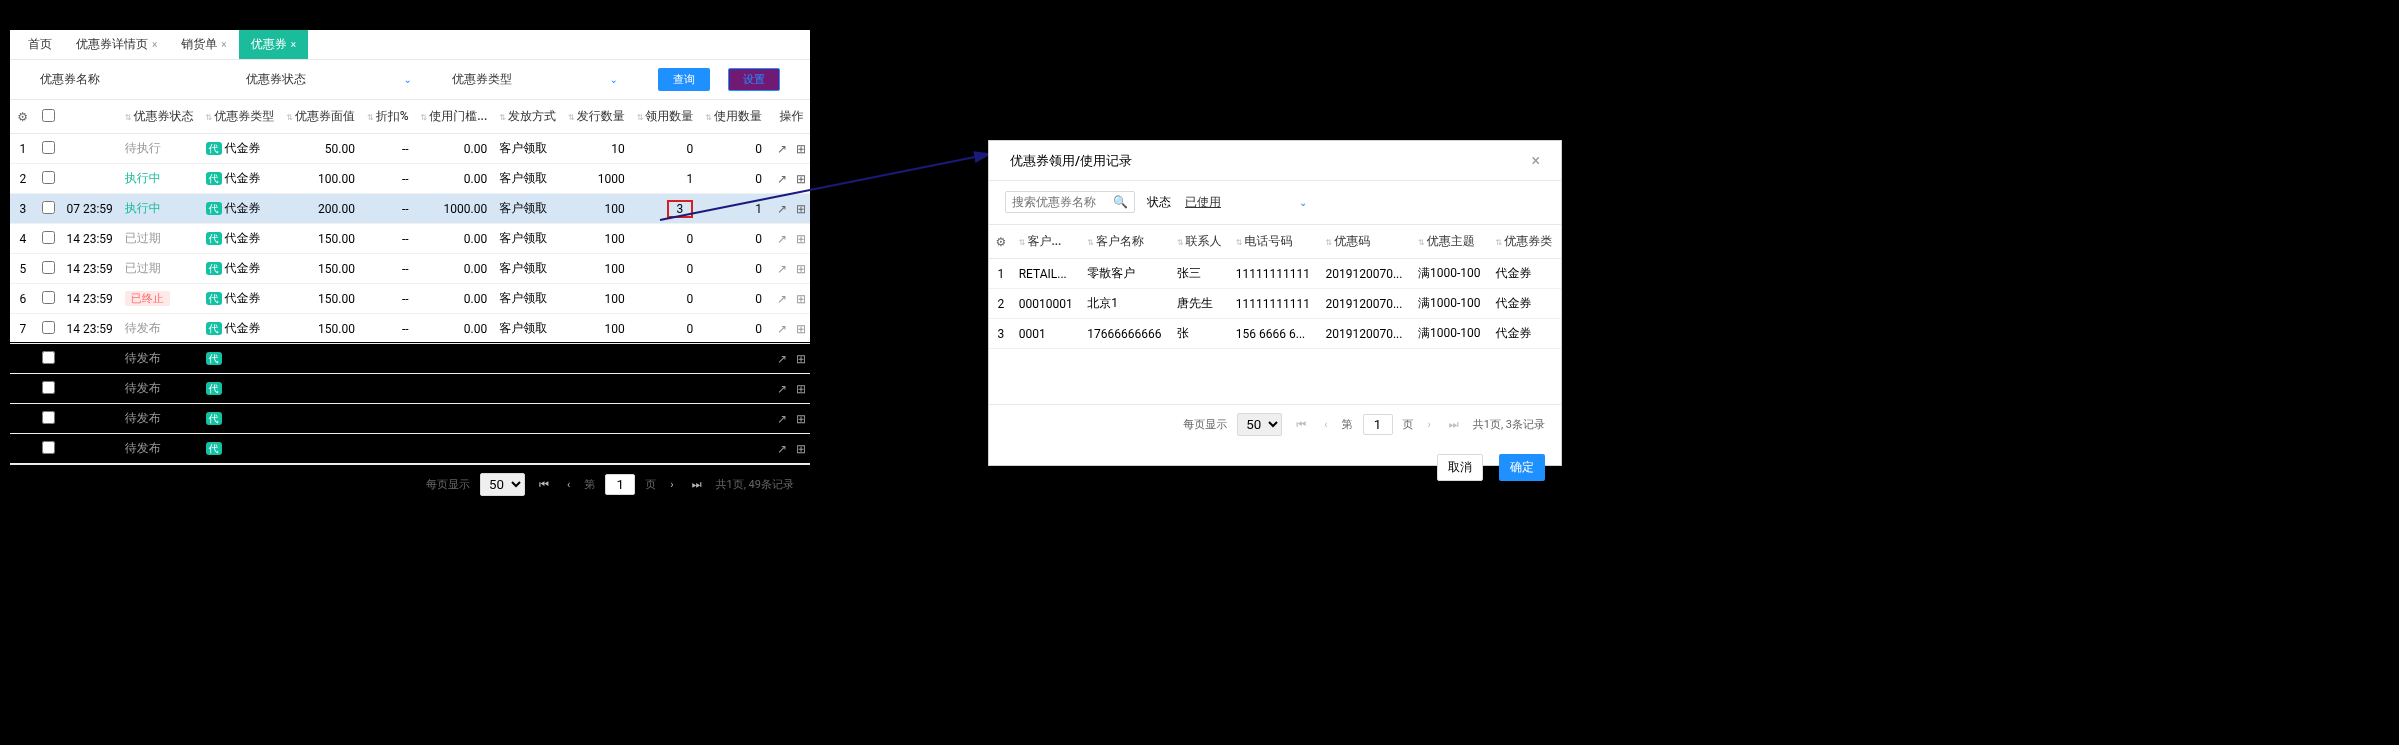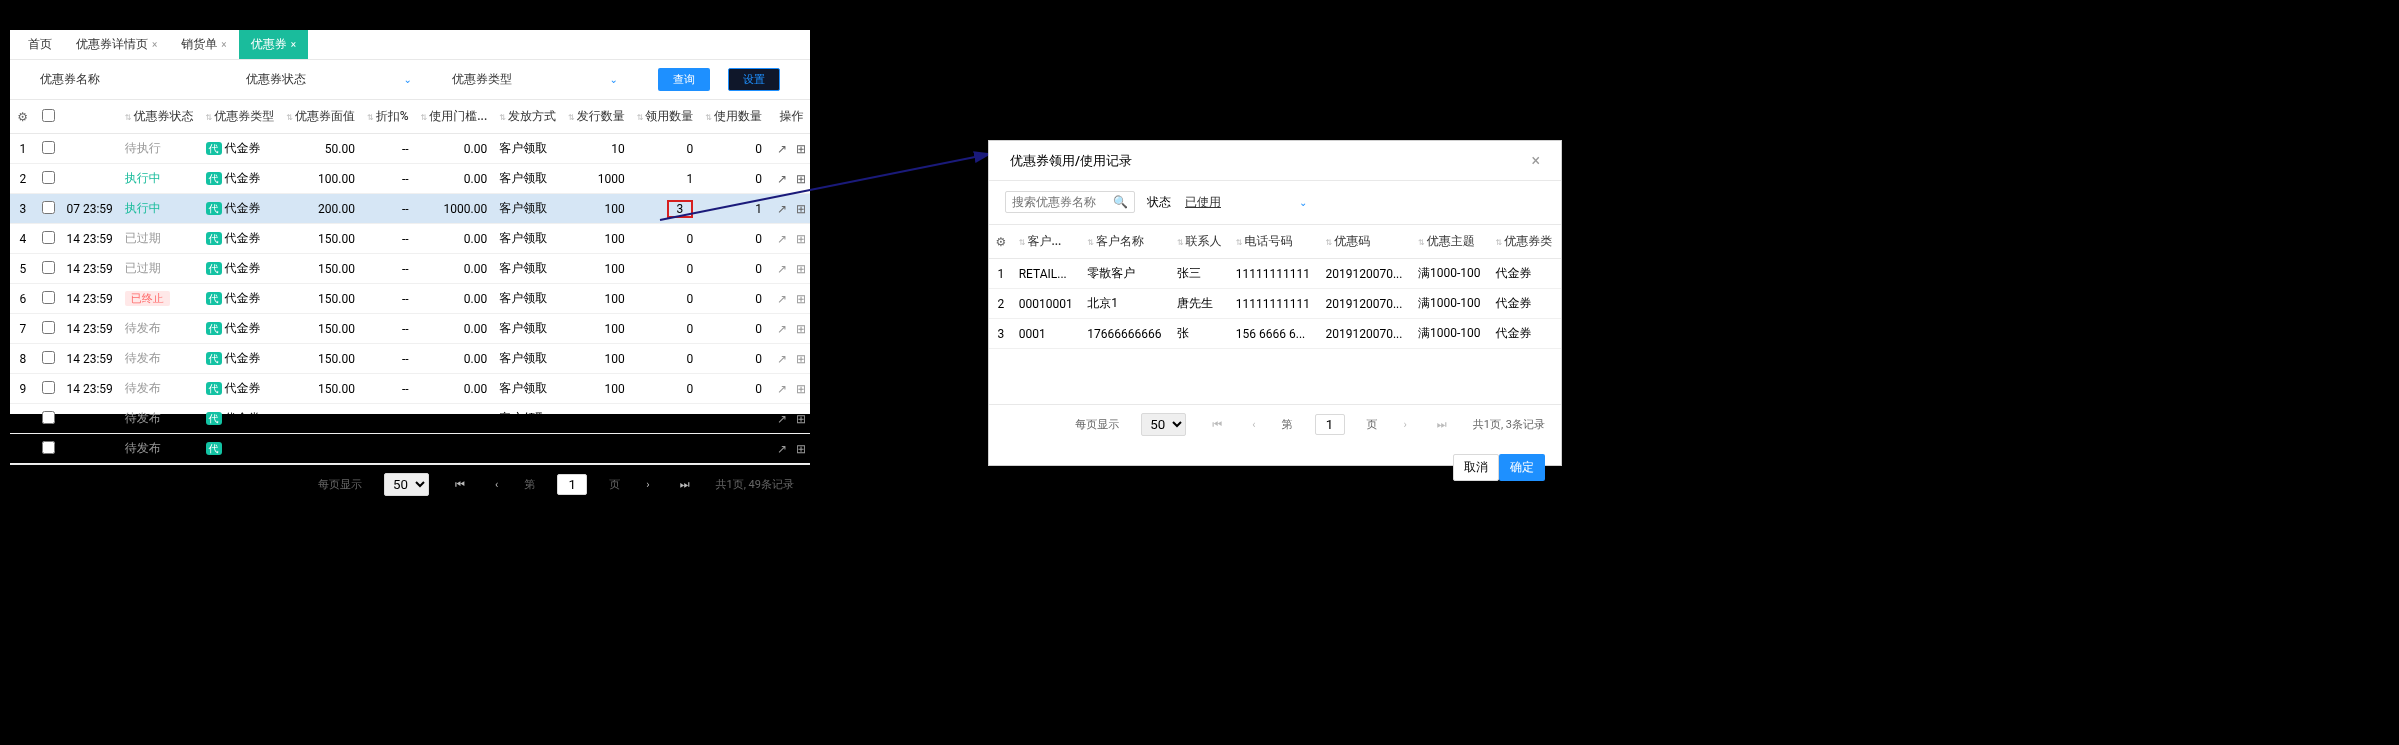--- a/index.html
+++ b/index.html
@@ -1,35 +1,35 @@
 <!DOCTYPE html>
 <html><head>
   <meta charset="utf-8">
   <style>
     * { margin: 0; padding: 0; box-sizing: border-box; font-family: -apple-system, BlinkMacSystemFont, "Segoe UI", Roboto, sans-serif; }
     body { background: #000; width: 2399px; height: 745px; position: relative; overflow: hidden; }
     
-    .panel-left { position: absolute; left: 10px; top: 30px; width: 800px; height: 384px; background: #fff; }
+    .panel-left { position: absolute; left: 10px; top: 30px; width: 800px; height: 312px; background: #fff; }
     .panel-right { position: absolute; left: 988px; top: 140px; width: 574px; height: 326px; background: #fff; border: 1px solid #d0d0d0; }
     
     
     .tabs { display: flex; height: 30px; border-bottom: 1px solid #e8e8e8; align-items: center; font-size: 12px; padding: 0 6px; }
     .tab { padding: 6px 12px; cursor: pointer; color: #333; display: flex; align-items: center; gap: 4px; }
     .tab.active { background: #1abc9c; color: #fff; }
     .tab-close { color: #999; font-size: 10px; cursor: pointer; }
     .tab.active .tab-close { color: #fff; }
     
     
     .header-bar { display: flex; justify-content: space-between; align-items: center; padding: 12px 16px; }
     .page-title { font-size: 16px; font-weight: 500; }
     .header-actions { display: flex; gap: 6px; align-items: center; }
     .btn { padding: 4px 10px; font-size: 12px; border-radius: 2px; cursor: pointer; border: 1px solid transparent; }
     .btn-link { color: #999; background: transparent; border: none; }
     .btn-primary { background: #1e90ff; color: #fff; }
-    .btn-outline { border: 1px solid #1e90ff; color: #1e90ff; background: #0f172a; }
+    .btn-outline { border: 1px solid #1e90ff; color: #1e90ff; background: #701a75; }
     .btn-default { border: 1px solid #d9d9d9; background: #fff; }
     
     
     .filters { display: flex; gap: 40px; align-items: center; padding: 8px 30px; font-size: 12px; }
     .filter-group { display: flex; align-items: center; gap: 8px; flex: 1; }
     .filter-label { color: #333; white-space: nowrap; }
     .filter-select { flex: 1; border: none; border-bottom: 1px solid transparent; padding: 4px 0; display: flex; justify-content: flex-end; color: #1e90ff; }
     .filter-actions { display: flex; flex-direction: row; gap: 18px; border-radius: 16px; }
     .filter-actions .btn { padding: 3px 14px; font-size: 11px; }
     .chevron { font-size: 10px; color: #1e90ff; }
@@ -51,39 +51,39 @@
     .status-gray { color: #999; }
     .status-red { background: #ffe8e8; color: #ff6b6b; padding: 1px 6px; border-radius: 2px; font-size: 11px; }
     .status-pending { color: #999; }
     
     .action-icon { color: #999; margin: 0 3px; cursor: pointer; font-size: 12px; }
     .action-icon-enabled { color: #666; }
     
     .redbox { border: 2px solid #d62020; padding: 0 8px; }
     
     
-    .pagination { display: flex; justify-content: flex-end; align-items: center; gap: 22px; padding: 8px 16px; font-size: 11px; color: #666; border-top: 1px solid #e8e8e8; }
+    .pagination { display: flex; justify-content: flex-end; align-items: center; gap: 10px; padding: 8px 16px; font-size: 11px; color: #666; border-top: 1px solid #e8e8e8; }
     .page-input { width: 30px; text-align: center; border: 1px solid #d9d9d9; padding: 2px; border-radius: 2px; }
     .page-select { border: 1px solid #d9d9d9; padding: 2px 4px; border-radius: 2px; }
     .page-nav { color: #bbb; cursor: pointer; padding: 0 4px; }
     
     
     .modal-header { display: flex; justify-content: space-between; align-items: center; padding: 10px 21px; border-bottom: 1px solid #e8e8e8; }
     .modal-title { font-size: 13px; font-weight: 500; }
     .modal-close { color: #999; cursor: pointer; font-size: 16px; }
     
     .modal-search { display: flex; gap: 12px; align-items: flex-start; padding: 10px 16px; font-size: 12px; }
     .search-input-wrap { border: 1px solid #d9d9d9; border-radius: 2px; padding: 3px 6px; display: flex; align-items: center; gap: 6px; width: 130px; }
     .search-input { border: none; outline: none; flex: 1; font-size: 12px; width: 80px; }
     .search-icon { color: #1e90ff; font-size: 12px; }
     .status-select { display: flex; align-items: center; gap: 8px; }
     .status-select-val { border: none; padding: 3px 30px 3px 6px; position: relative; color: #333; text-decoration: underline; }
     
     .modal-body { min-height: 180px; }
-    .modal-footer { display: flex; justify-content: flex-end; gap: 0; padding: 10px 16px; }
+    .modal-footer { display: flex; justify-content: flex-end; gap: 16px; padding: 10px 16px; }
     
     
     .arrow-svg { position: absolute; left: 630px; top: 140px; width: 380px; height: 90px; pointer-events: none; }
   </style>
 </head>
 <body>
 
 <div class="panel-left">
   <div class="tabs">
     <div class="tab">

